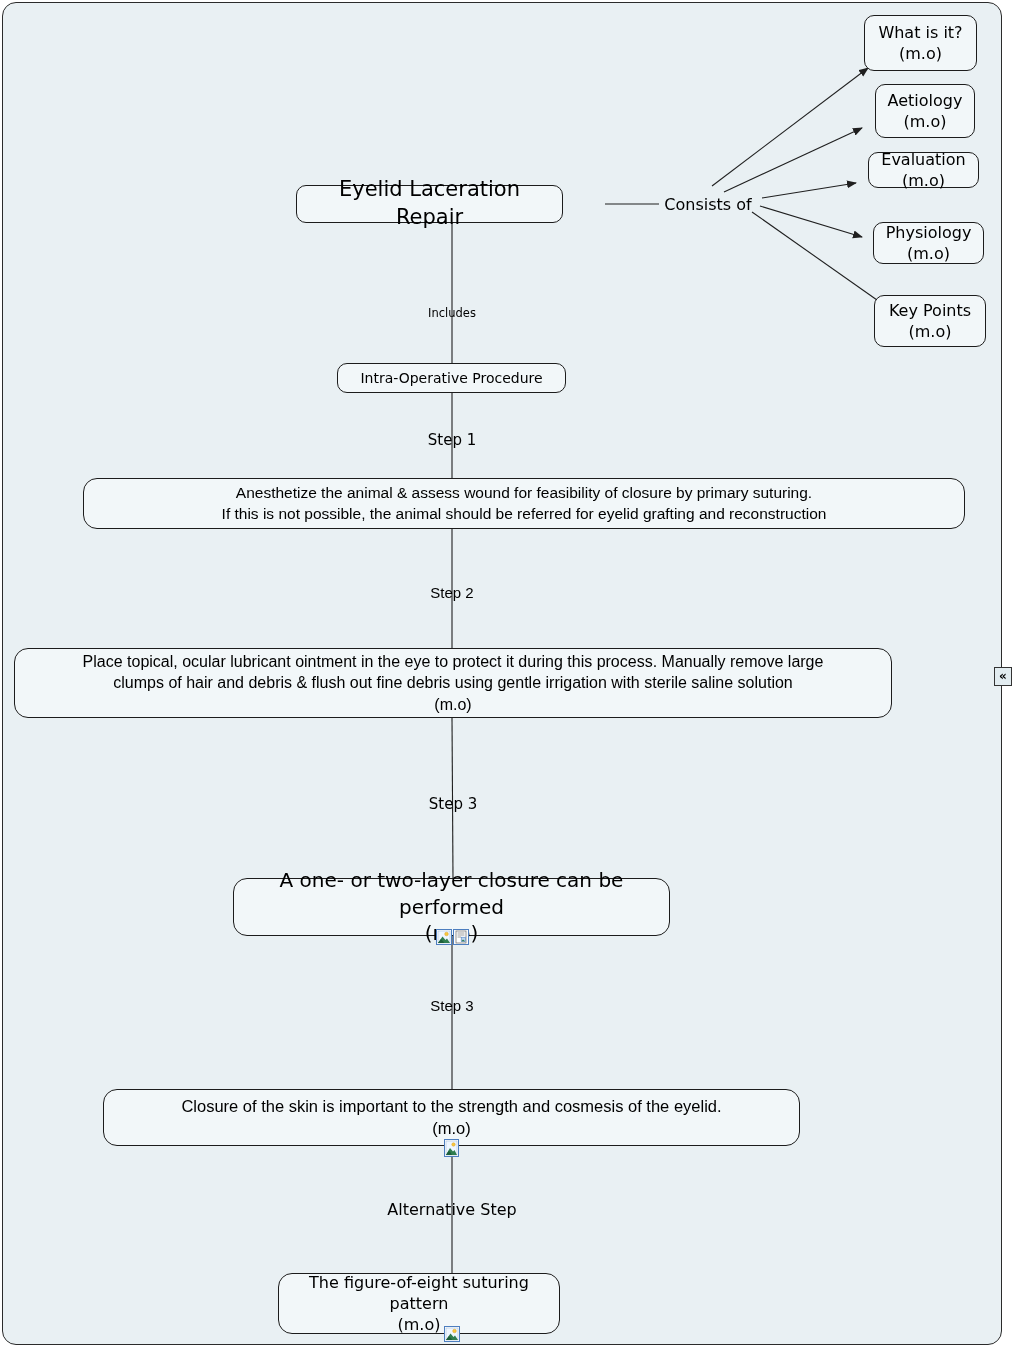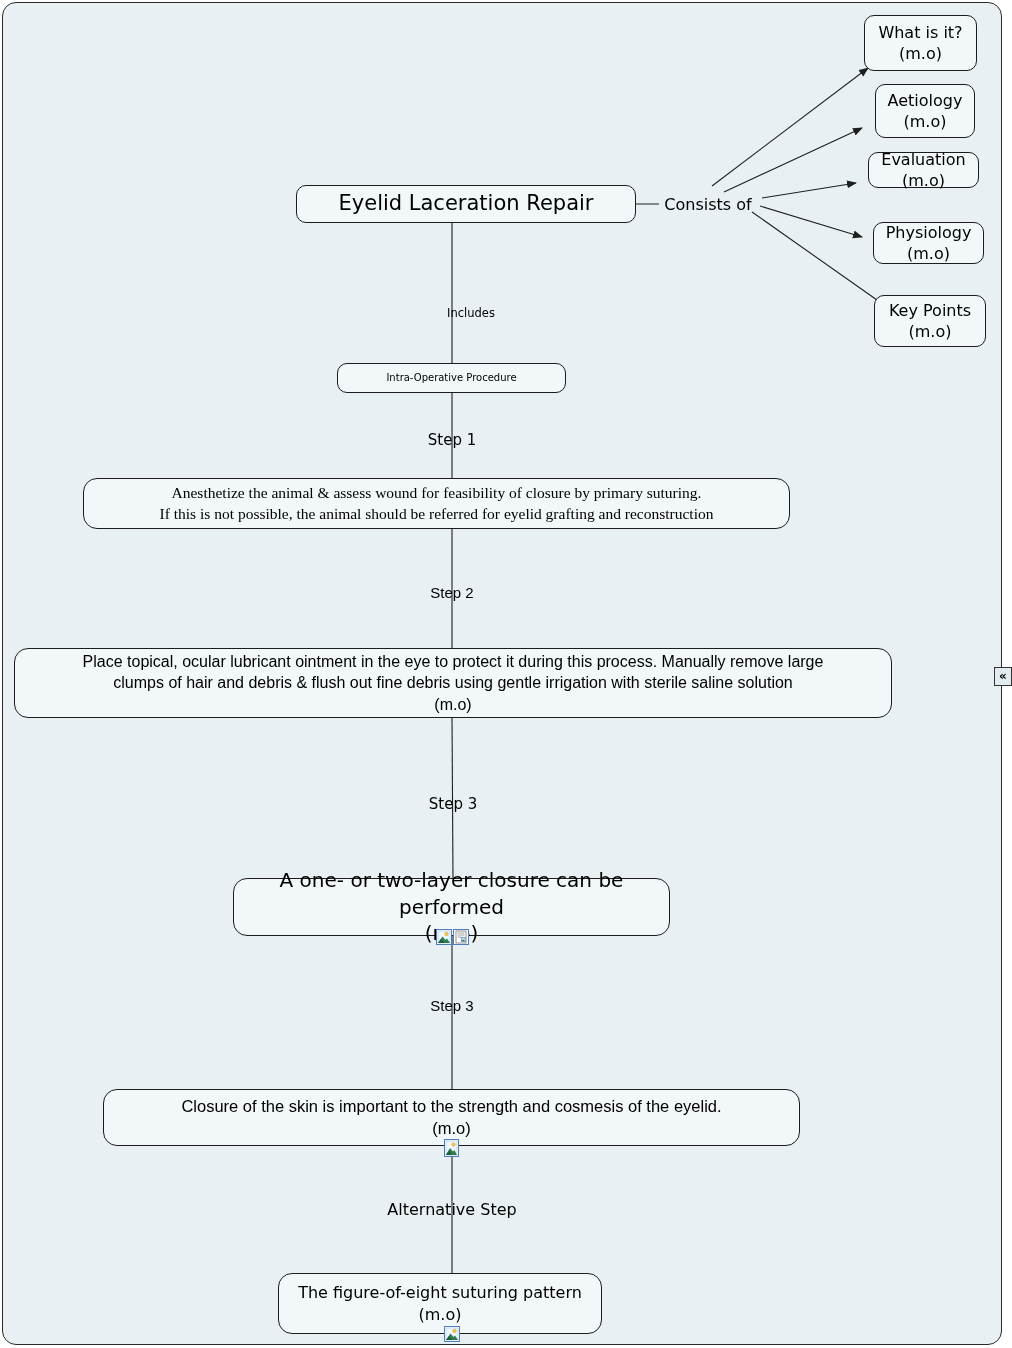--- a/index.html
+++ b/index.html
@@ -59,57 +59,57 @@
 
     <line x1="452" y1="223" x2="452" y2="363"></line>
     <line x1="452" y1="392" x2="452" y2="478"></line>
     <line x1="452" y1="529" x2="452" y2="648"></line>
     <line x1="452" y1="718" x2="453" y2="878"></line>
     <line x1="452" y1="936" x2="452" y2="1089"></line>
     <line x1="452" y1="1145" x2="452" y2="1273"></line>
   </g>
 </svg>
 
-<div class="node" style="left:296px;top:185px;width:340px;height:38px;font-size:21px;">Eyelid Laceration Repair</div>
+<div class="node" style="left:296px;top:185px;width:267px;height:38px;font-size:21px;">Eyelid Laceration Repair</div>
 
 <div class="link-label" style="left:708px;top:204px;font-size:16px;">Consists of</div>
-<div class="link-label" style="left:452px;top:313px;font-size:11.5px;margin-left:19px;">Includes</div>
+<div class="link-label" style="left:452px;top:313px;font-size:11.5px;">Includes</div>
 <div class="link-label" style="left:452px;top:440px;font-size:15px;">Step 1</div>
 <div class="link-label f-cond" style="left:452px;top:592px;font-size:15px;">Step 2</div>
 <div class="link-label" style="left:453px;top:804px;font-size:15px;">Step 3</div>
 <div class="link-label f-cond" style="left:452px;top:1005px;font-size:15px;">Step 3</div>
 <div class="link-label" style="left:452px;top:1209px;font-size:16px;">Alternative Step</div>
 
 <div class="node" style="left:864px;top:15px;width:113px;height:56px;font-size:16px;">What is it?
 (m.o)</div>
 <div class="node" style="left:875px;top:84px;width:100px;height:54px;font-size:16px;">Aetiology
 (m.o)</div>
 <div class="node" style="left:868px;top:152px;width:111px;height:36px;font-size:16px;">Evaluation
 (m.o)</div>
 <div class="node" style="left:873px;top:222px;width:111px;height:42px;font-size:16px;">Physiology
 (m.o)</div>
 <div class="node" style="left:874px;top:295px;width:112px;height:52px;font-size:16px;">Key Points
 (m.o)</div>
 
-<div class="node" style="left:337px;top:363px;width:229px;height:30px;font-size:10px;">Intra-Operative Procedure</div>
+<div class="node" style="left:337px;top:363px;width:229px;height:30px;font-size:14px;">Intra-Operative Procedure</div>
 
-<div class="node big-radius f-cond" style="left:83px;top:478px;width:707px;height:51px;font-size:15.5px;font-family:Liberation Serif, serif;">Anesthetize the animal &amp; assess wound for feasibility of closure by primary suturing.
+<div class="node big-radius f-cond" style="left:83px;top:478px;width:882px;height:51px;font-size:15.5px;">Anesthetize the animal &amp; assess wound for feasibility of closure by primary suturing.
 If this is not possible, the animal should be referred for eyelid grafting and reconstruction</div>
 
 <div class="node big-radius f-cond" style="left:14px;top:648px;width:878px;height:70px;font-size:16px;">Place topical, ocular lubricant ointment in the eye to protect it during this process. Manually remove large
 clumps of hair and debris &amp; flush out fine debris using gentle irrigation with sterile saline solution
 (m.o)</div>
 
 <div class="node big-radius" style="left:233px;top:878px;width:437px;height:58px;font-size:20px;">A one- or two-layer closure can be performed
 (m.o)</div>
 
 <div class="node big-radius f-cond" style="left:103px;top:1089px;width:697px;height:57px;font-size:16.5px;">Closure of the skin is important to the strength and cosmesis of the eyelid.
 (m.o)</div>
 
-<div class="node big-radius" style="left:278px;top:1273px;width:324px;height:61px;font-size:16px;padding:2px 4px;">The figure-of-eight suturing pattern
+<div class="node big-radius" style="left:278px;top:1273px;width:282px;height:61px;font-size:16px;padding:2px 4px;">The figure-of-eight suturing pattern
 (m.o)</div>
 
 <span class="icon" style="left:436px;top:929px;">
   <svg width="16" height="16" viewBox="0 0 16 16" xmlns="http://www.w3.org/2000/svg">
     <rect x="0.5" y="0.5" width="15" height="15" fill="#fdfdfd" stroke="#4d7ebf"></rect>
     <rect x="2" y="2" width="12" height="12" fill="#eef6ff" stroke="#9ab8d8" stroke-width="0.5"></rect>
     <circle cx="10.5" cy="5" r="1.8" fill="#f8c83c" stroke="#d89e2a" stroke-width="0.5"></circle>
     <path d="M2,14 L6.5,7.5 L9.5,11 L11,9.5 L14,14 Z" fill="#2f7d4f"></path>
     <path d="M2,14 L5,10 L7,12.2 L8.2,14 Z" fill="#1d5f3a"></path>
   </svg>

